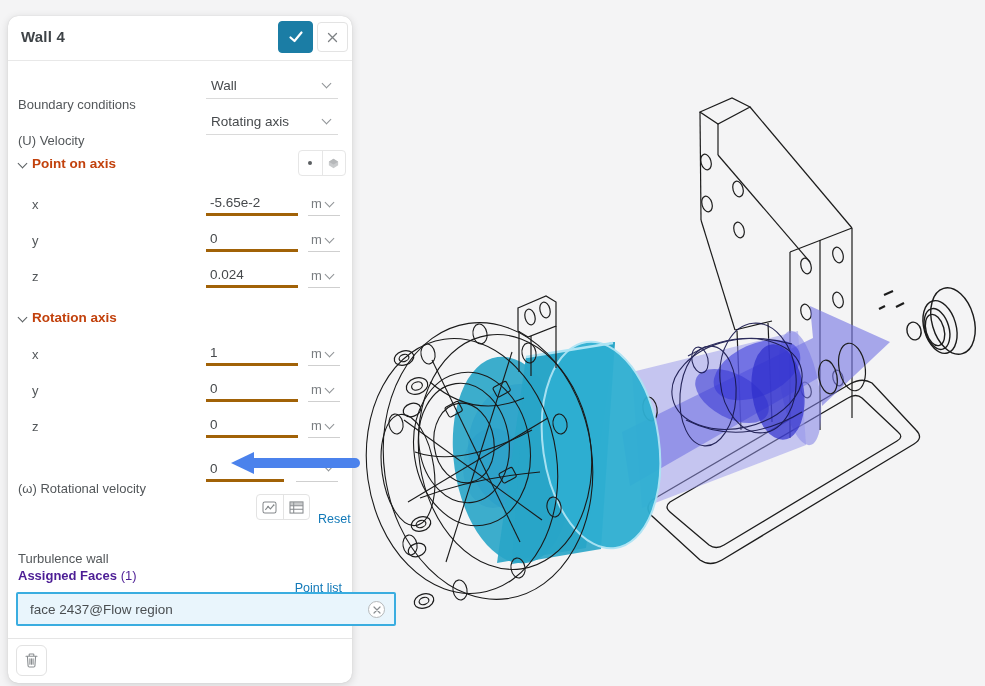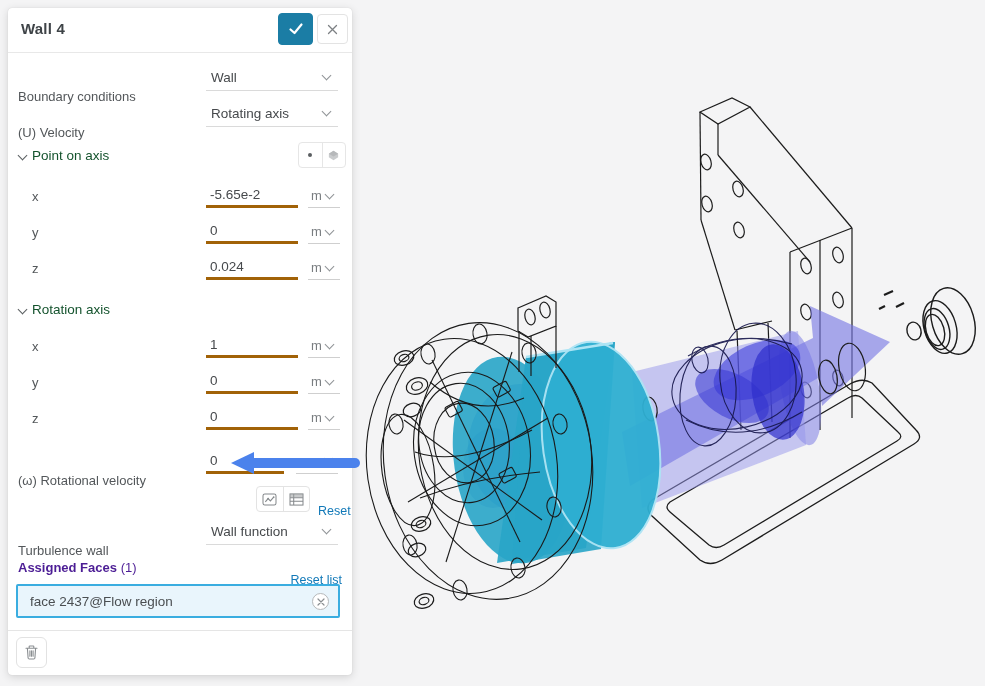--- a/index.html
+++ b/index.html
@@ -5,22 +5,22 @@
   * { margin:0; padding:0; box-sizing:border-box; }
   html,body { width:985px; height:686px; overflow:hidden;
     font-family:"Liberation Sans","DejaVu Sans",sans-serif;
     background:#f4f4f5; position:relative; }
 
   
   #viewport { position:absolute; inset:0; background:#f4f4f5; }
   #viewport svg { position:absolute; left:0; top:0; }
 
   
-  #panel { position:absolute; left:8px; top:8px; width:344px; height:667px;
-    background:#ffffff; border-radius:4px; z-index:10;
+  #panel { position:absolute; left:8px; top:16px; width:344px; height:667px;
+    background:#ffffff; border-radius:10px; z-index:10;
     box-shadow:0 2px 8px rgba(0,0,0,.14), 0 0 1px rgba(0,0,0,.18); }
   .hdiv { position:absolute; left:0; right:0; height:1px; background:#e8e8e8; }
 
   .panel-header { position:absolute; top:0; left:0; right:0; height:44px; }
   .panel-title { position:absolute; left:13px; top:12px; font-size:15px; font-weight:700; color:#3e4347; letter-spacing:.2px; }
   .btn-confirm { position:absolute; left:270px; top:5px; width:35px; height:32px;
     background:#1b7da5; border:1px solid #1b7da5; border-radius:4px;
     display:flex; align-items:center; justify-content:center; cursor:pointer; }
   .btn-close { position:absolute; left:309px; top:6px; width:31px; height:30px;
     background:#fff; border:1px solid #e3e3e3; border-radius:4px;
@@ -32,21 +32,21 @@
 
   .select { position:absolute; left:198px; width:132px; height:26px;
     border-bottom:1px solid #dadada; cursor:pointer; display:flex; align-items:center; }
   .select .sel-val { font-size:13.5px; color:#46494c; padding-left:5px; }
   .chev { width:7px; height:7px; border-right:1.4px solid #8f9396; border-bottom:1.4px solid #8f9396;
     transform:rotate(45deg); display:inline-block; }
   .select .chev { position:absolute; right:8px; top:7px; }
 
   .sec-chev { position:absolute; left:11px; width:7px; height:7px;
     border-right:1.6px solid #5a5e61; border-bottom:1.6px solid #5a5e61; transform:rotate(45deg); }
-  .sec-title { position:absolute; left:24px; font-size:13.5px; font-weight:400; color:#14532d; }
+  .sec-title { position:absolute; left:24px; font-size:13.5px; font-weight:700; color:#c2410c; }
 
   .val-input { position:absolute; left:198px; width:92px; height:24px; border:none;
     border-bottom:3px solid #a16207; background:transparent; font-size:13.5px; color:#46494c;
     font-family:inherit; padding:0 4px; outline:none; }
   .val-short { width:78px; }
   .unit { position:absolute; left:300px; width:32px; height:24px; border-bottom:1px solid #cfcfcf;
     cursor:pointer; font-size:13px; color:#797d80; display:flex; align-items:center; gap:4px; padding-left:3px; }
   .unit .chev { margin-top:-3px; }
   .unit-wide { left:288px; width:42px; }
 
@@ -60,21 +60,21 @@
     border:1px solid #e3e3e3; border-radius:4px; display:flex; background:#fff; }
   .tbl-btn { flex:1; display:flex; align-items:center; justify-content:center; cursor:pointer; }
   .tbl-btn + .tbl-btn { border-left:1px solid #e3e3e3; }
   .link { font-size:12.5px; color:#1279b8; cursor:pointer;margin-top:12px; }
   .reset-link { position:absolute; left:310px; top:484px; }
 
   .faces-hdr { position:absolute; left:10px; top:552px; font-size:13px; color:#4c1d95; }
   .faces-hdr b { font-weight:700; }
   .clear-link { position:absolute; right:10px; top:553px; }
 
-  .chip { position:absolute; left:8px; top:576px; width:324px; height:34px;
+  .chip { position:absolute; left:8px; top:576px; width:380px; height:34px;
     background:#e9f5fc; border:2px solid #3aade0; border-radius:2px;
     display:flex; align-items:center; }
   .chip-txt { font-size:13.5px; color:#4a4e51; padding-left:12px; }
   .chip-x { position:absolute; right:9px; top:7px; width:17px; height:17px; border-radius:50%;
     border:1px solid #b5b8ba; background:#fff; display:flex; align-items:center; justify-content:center; cursor:pointer; }
 
   .trash-btn { position:absolute; left:8px; top:629px; width:31px; height:31px;
     background:#fff; border:1px solid #e2e2e2; border-radius:6px;
     display:flex; align-items:center; justify-content:center; cursor:pointer; }
 
@@ -348,31 +348,27 @@
         <rect x="1" y="1" width="14" height="12" fill="none" stroke="#84888b" stroke-width="1.1"></rect>
         <path d="M1,5 H15 M1,9 H15 M5,1 V13" stroke="#84888b" stroke-width="1.1"></path>
         <rect x="1" y="1" width="14" height="4" fill="#9a9ea1" opacity=".55"></rect>
       </svg>
     </div>
   </div>
   <span class="link reset-link">Reset</span>
 
   <div class="row" style="top:506px">
     <span class="lbl">Turbulence wall</span>
-    <div class="select">
-      <span class="sel-val">Wall function</span>
-      <i class="chev"></i>
-    </div>
   </div>
 
   <div class="faces-hdr">
     <b>Assigned Faces</b>
     <span>(1)</span>
   </div>
-  <span class="link clear-link">Reset list</span>
+  <span class="link clear-link">Point list</span>
 
   <div class="chip">
     <span class="chip-txt">face 2437@Flow region</span>
     <div class="chip-x">
       <svg width="8" height="8" viewBox="0 0 8 8">
         <path d="M1,1 L7,7 M7,1 L1,7" stroke="#8a8e91" stroke-width="1.2" stroke-linecap="round"></path>
       </svg>
     </div>
   </div>
 

